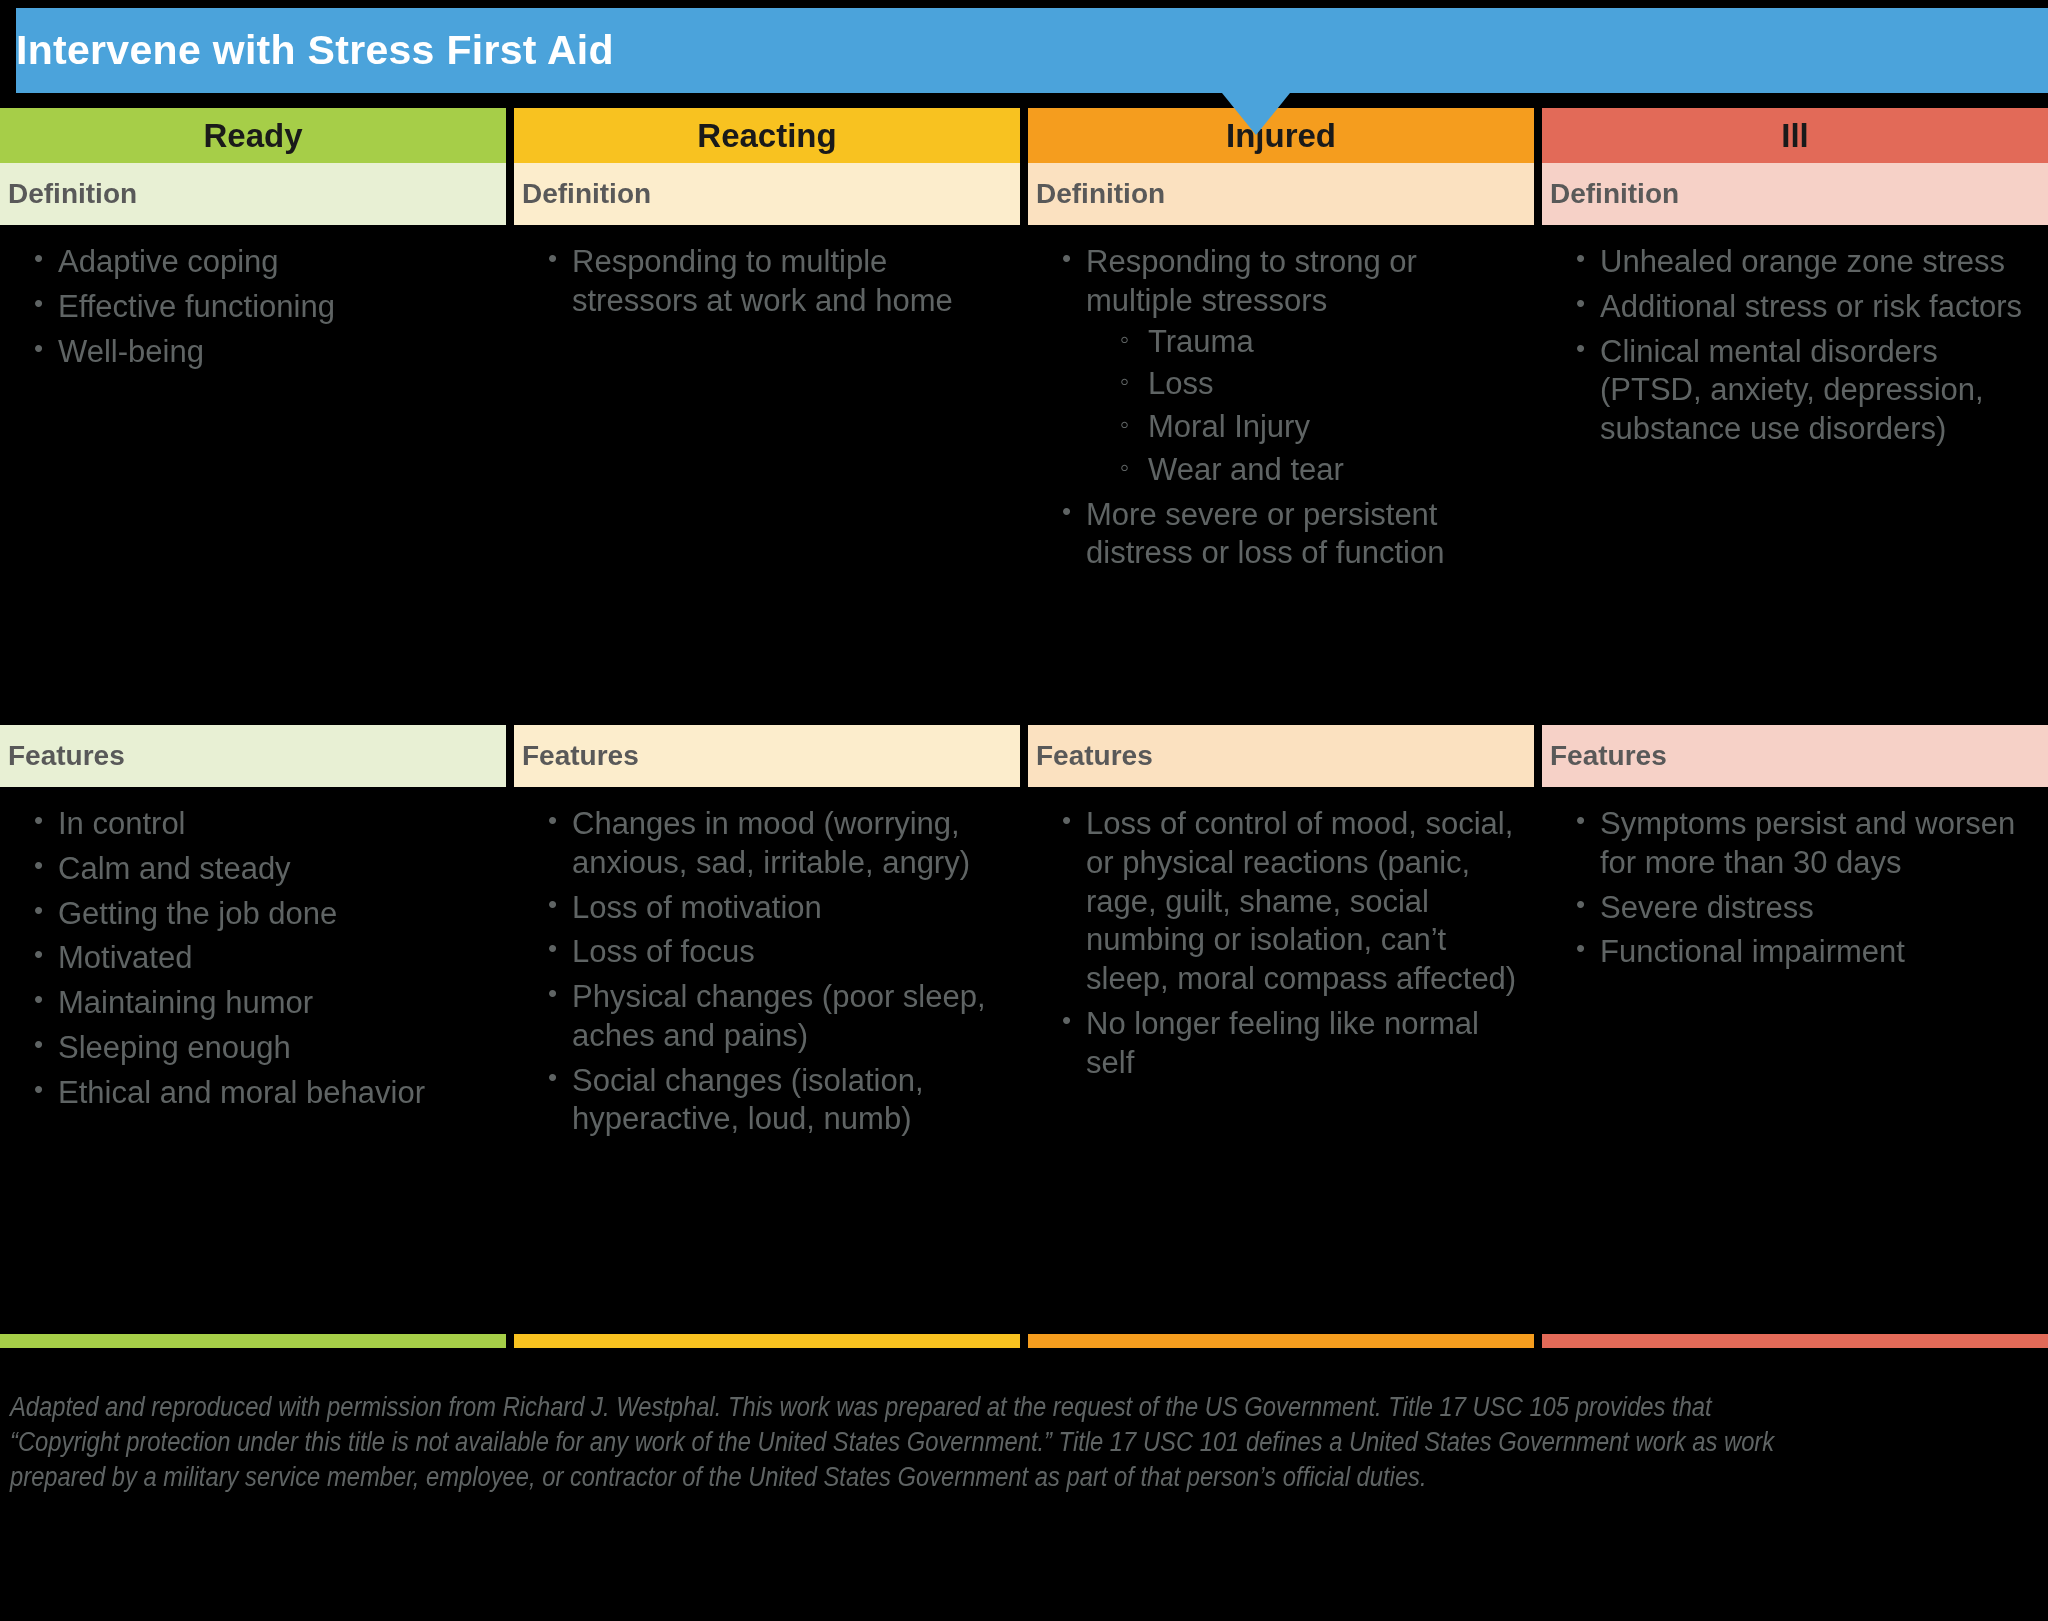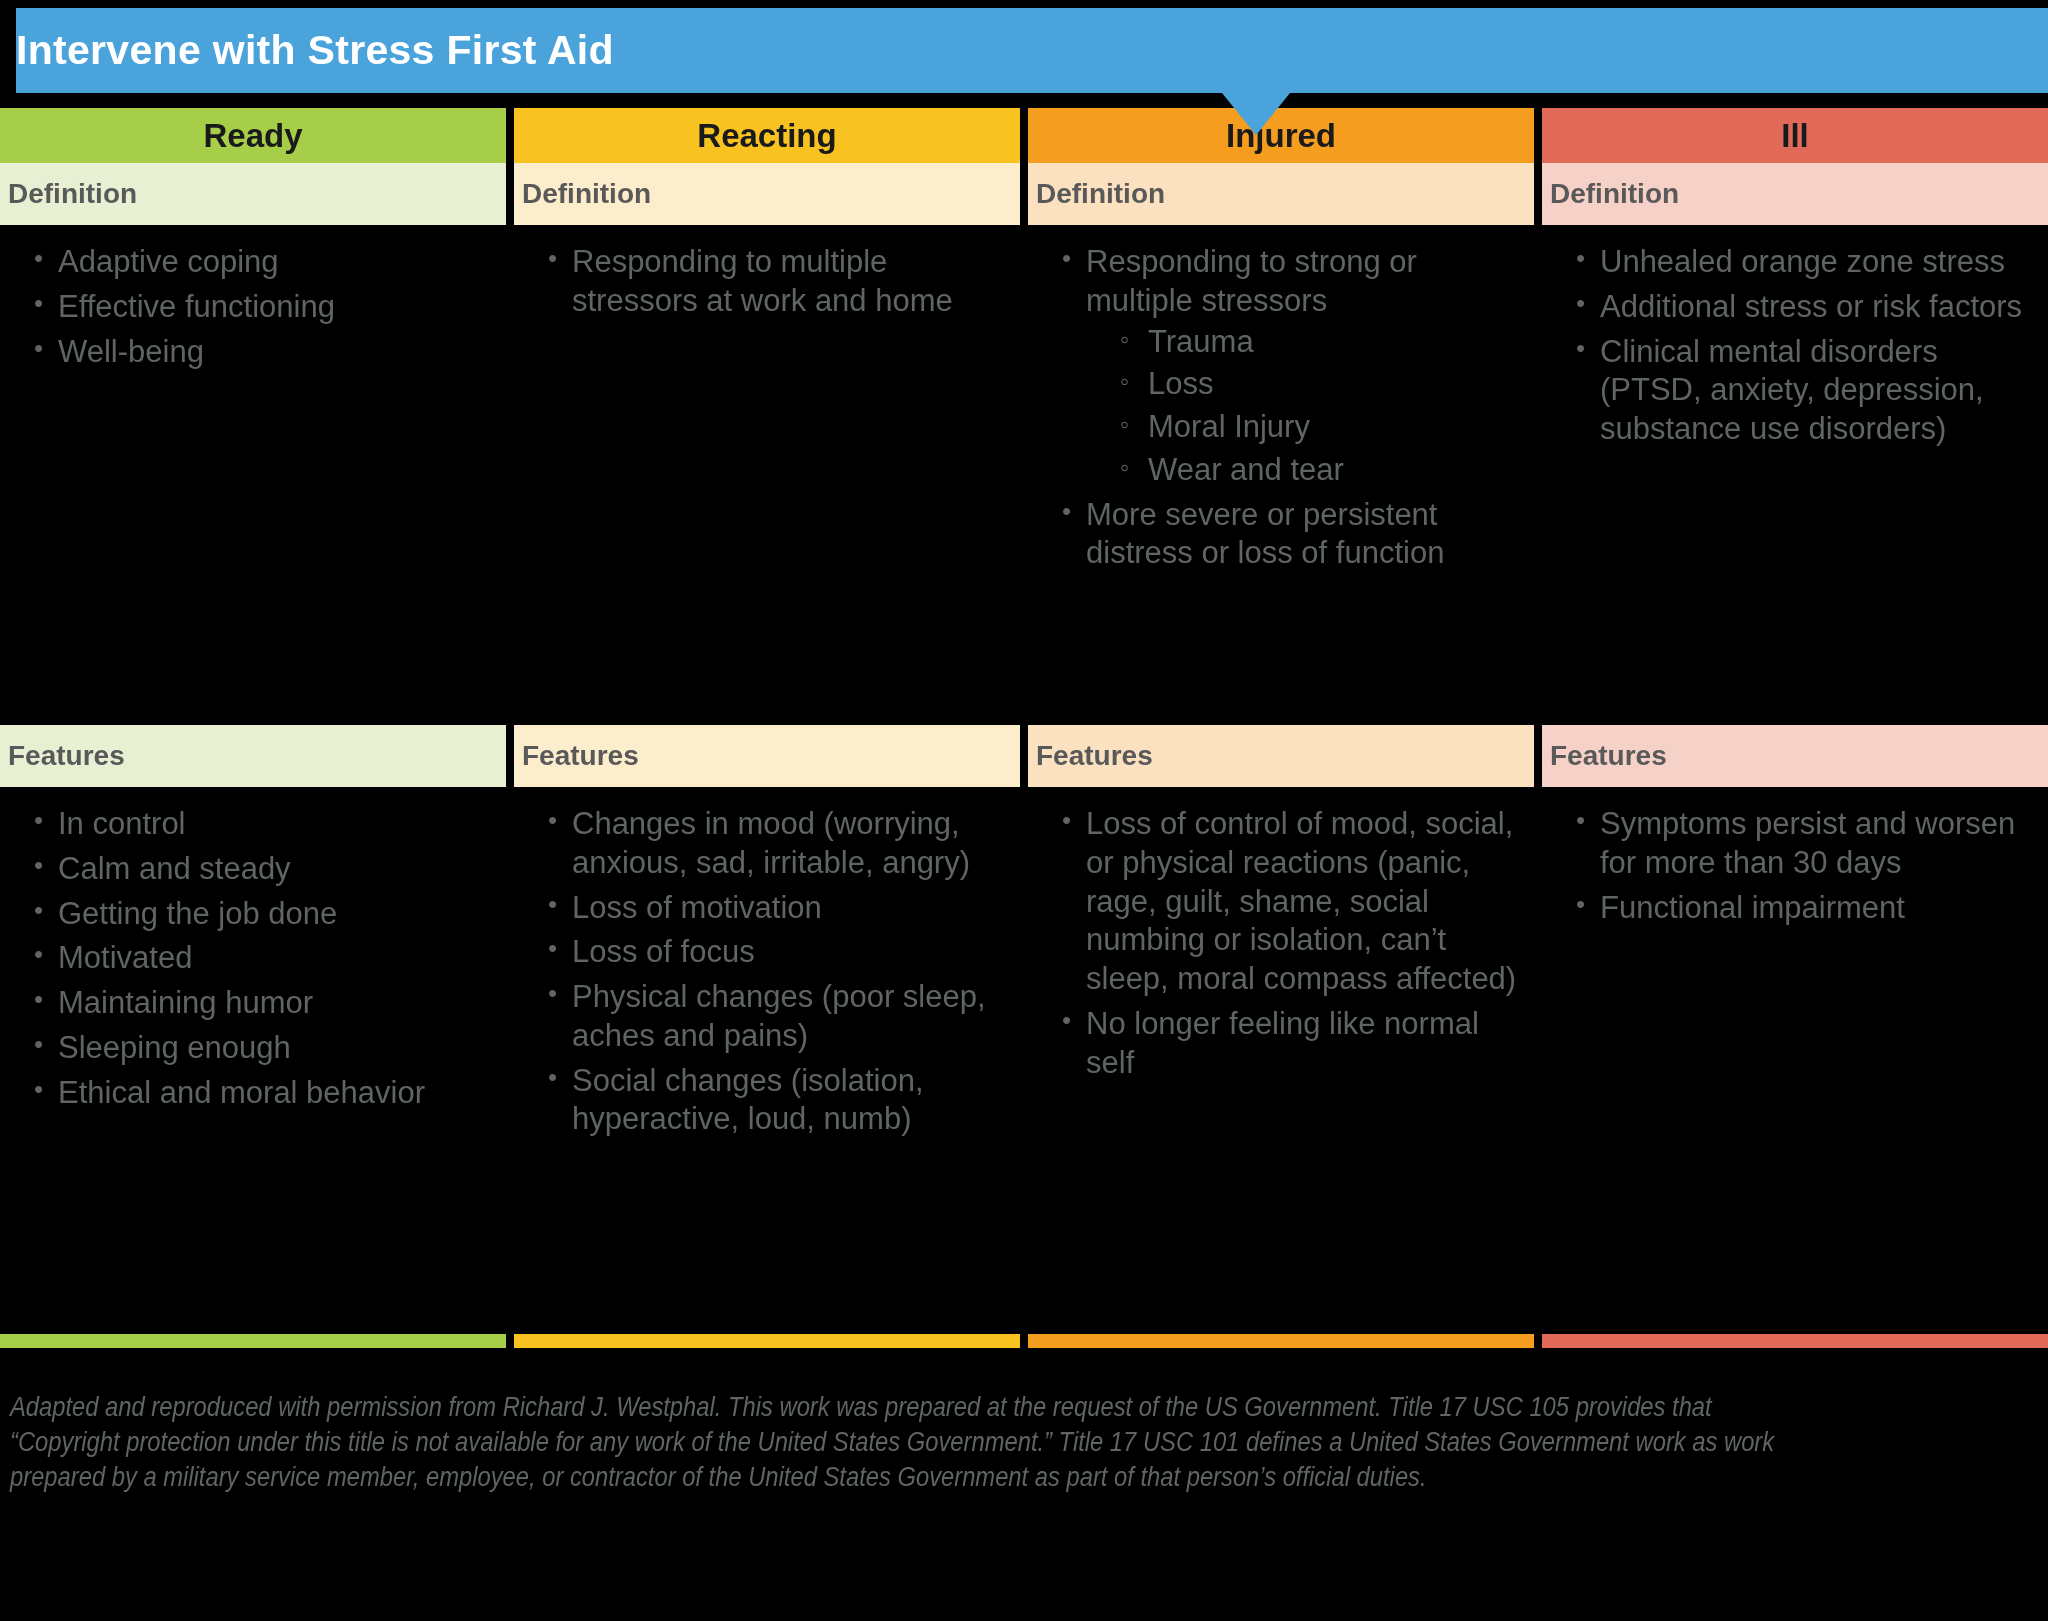--- a/index.html
+++ b/index.html
@@ -259,20 +259,21 @@
           <li><span>Additional stress or risk factors</span></li>
           <li><span>Clinical mental disorders (PTSD, anxiety, depression, substance use disorders)</span></li>
         </ul>
       </div>
       <div class="sub-head" style="background: rgb(246, 209, 199);">
         <span>Features</span>
       </div>
       <div class="body-box feat-box">
         <ul class="blist">
           <li><span>Symptoms persist and worsen for more than 30 days</span></li>
+          <li><span>Severe distress</span></li>
           <li><span>Functional impairment</span></li>
         </ul>
       </div>
       <div class="bottom-strip" style="background: rgb(226, 106, 88);"></div>
     </div>
 
   </div>
 
   <div class="footnote">Adapted and reproduced with permission from Richard J. Westphal. This work was prepared at the request of the US Government. Title 17 USC 105 provides that “Copyright protection under this title is not available for any work of the United States Government.” Title 17 USC 101 defines a United States Government work as work prepared by a military service member, employee, or contractor of the United States Government as part of that person’s official duties.</div>
 

